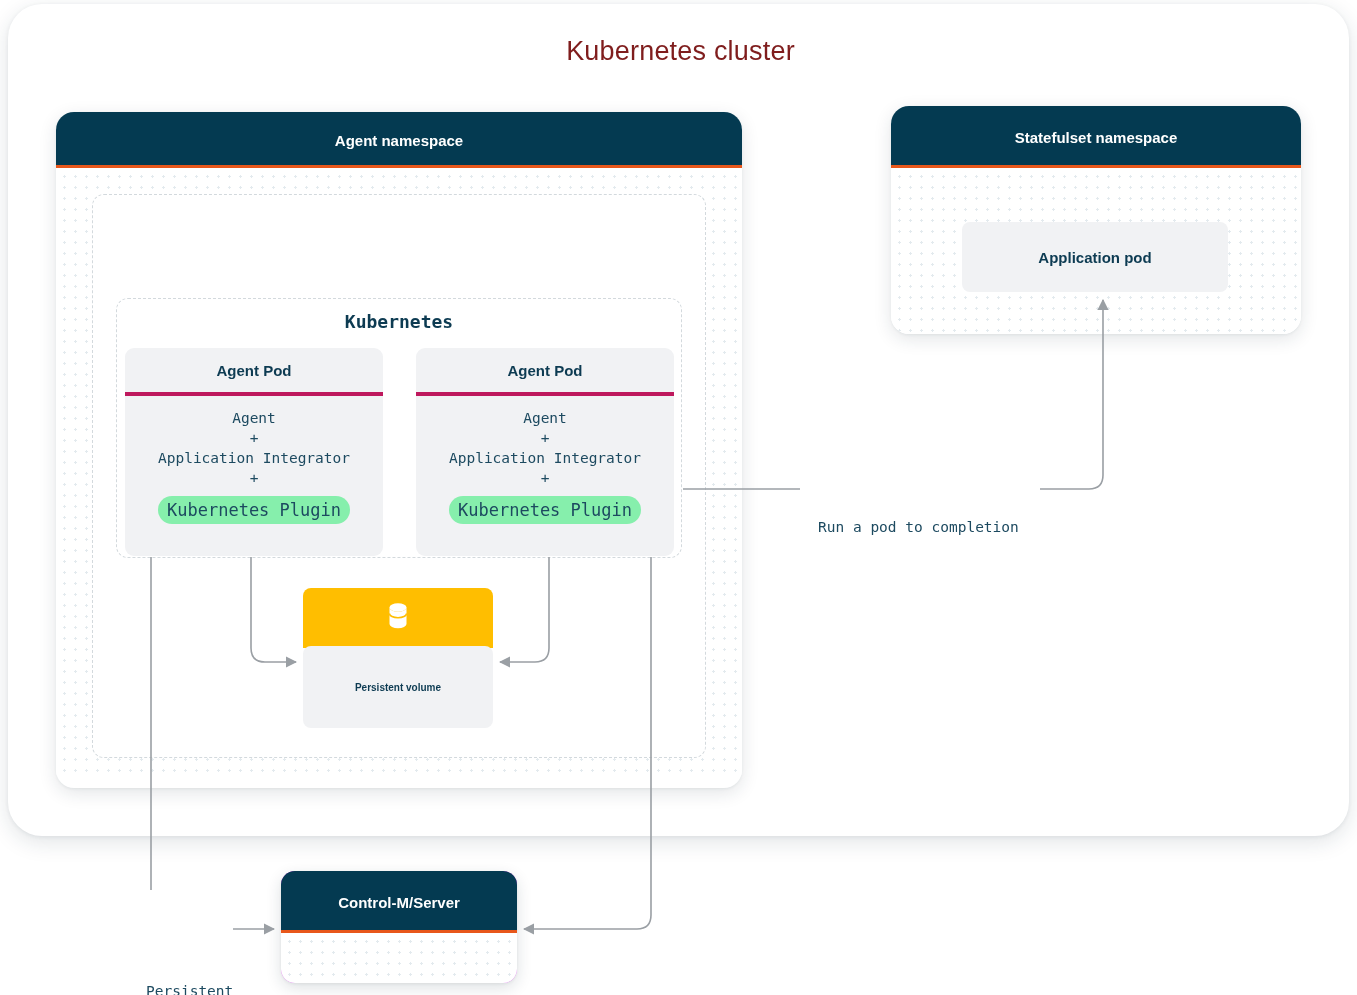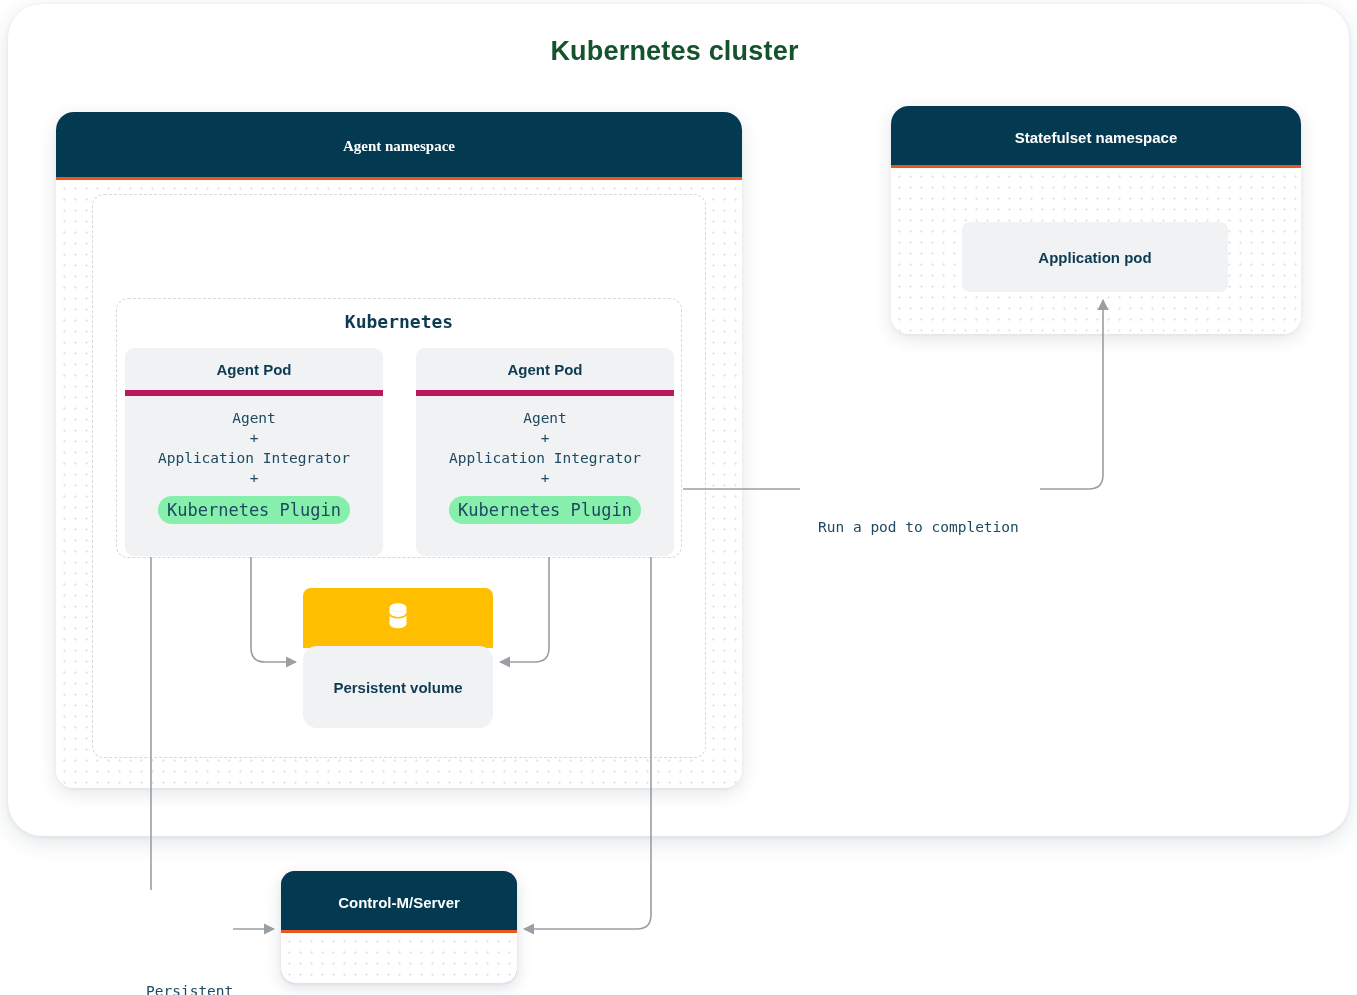--- a/index.html
+++ b/index.html
@@ -20,27 +20,27 @@
   #cluster-card {
     position: absolute;
     left: 8px; top: 4px;
     width: 1341px; height: 832px;
     background: #ffffff;
     border-radius: 34px;
     box-shadow: 0 6px 22px rgba(23,43,58,0.13), 0 1px 4px rgba(23,43,58,0.07);
   }
   #cluster-title {
     position: absolute;
-    left: 4px; top: 36px;
+    left: 10px; top: 36px;
     width: 1341px;
     text-align: center;
     font-size: 27px;
-    font-weight: 700;
+    font-weight: 400;
     letter-spacing: .2px;
-    color: #14532d;
+    color: #7f1d1d;
   }
 
   
   .ns-card {
     position: absolute;
     border-radius: 18px;
     background: #ffffff;
     box-shadow: 0 5px 18px rgba(23,43,58,0.12), 0 1px 3px rgba(23,43,58,0.06);
     overflow: hidden;
   }
@@ -64,21 +64,21 @@
   }
   .ns-body {
     position: relative;
     background-color: #ffffff;
     background-image: radial-gradient(#e3eaee 1.05px, transparent 1.15px);
     background-size: 11px 11px;
     background-position: 3px 3px;
   }
 
   #agent-ns { left: 56px; top: 112px; width: 686px; height: 676px; }
-  #agent-ns .ns-header { height: 68px; font-family: Liberation Serif, serif; }
+  #agent-ns .ns-header { height: 56px; }
   #agent-ns .ns-body { height: 608px; }
 
   #app-ns { left: 891px; top: 106px; width: 410px; height: 228px; }
   #app-ns .ns-header { height: 62px; }
   #app-ns .ns-body { height: 166px; }
 
   
   .dashed-box {
     position: absolute;
     border: 1.4px dashed #d3d9dd;
@@ -112,21 +112,21 @@
     background: #f1f2f4;
     border-radius: 9px;
     overflow: hidden;
   }
   #agent-pod-1 { left: 125px; top: 348px; }
   #agent-pod-2 { left: 416px; top: 348px; }
   .agent-pod-header {
     height: 48px;
     display: flex; align-items: center; justify-content: center;
     font-size: 15px; font-weight: bold; color: #0d3b52;
-    border-bottom: 6px solid #be185d;
+    border-bottom: 4px solid #be185d;
   }
   .agent-pod-body {
     padding-top: 12px;
     text-align: center;
     font-family: "DejaVu Sans Mono", "Liberation Mono", monospace;
     font-size: 14.5px;
     line-height: 20px;
     color: #1d4a60;
   }
   .plugin-pill {
@@ -147,23 +147,23 @@
     width: 190px; height: 60px;
     background: #ffbe00;
     border-radius: 8px 8px 0 0;
     display: flex; align-items: center; justify-content: center;
   }
   #pv-body {
     position: absolute;
     left: 303px; top: 646px;
     width: 190px; height: 82px;
     background: #f1f2f4;
-    border-radius: 14px;
-    display: flex; align-items: center; justify-content: center;
-    font-size: 15px; font-weight: bold; color: #0d3b52;
+    border-radius: 8px;
+    display: flex; align-items: center; justify-content: center;
+    font-size: 10px; font-weight: bold; color: #0d3b52;
   }
 
   
   #application-pod {
     position: absolute;
     left: 962px; top: 222px;
     width: 266px; height: 70px;
     background: #f1f2f4;
     border-radius: 8px;
     display: flex; align-items: center; justify-content: center;

